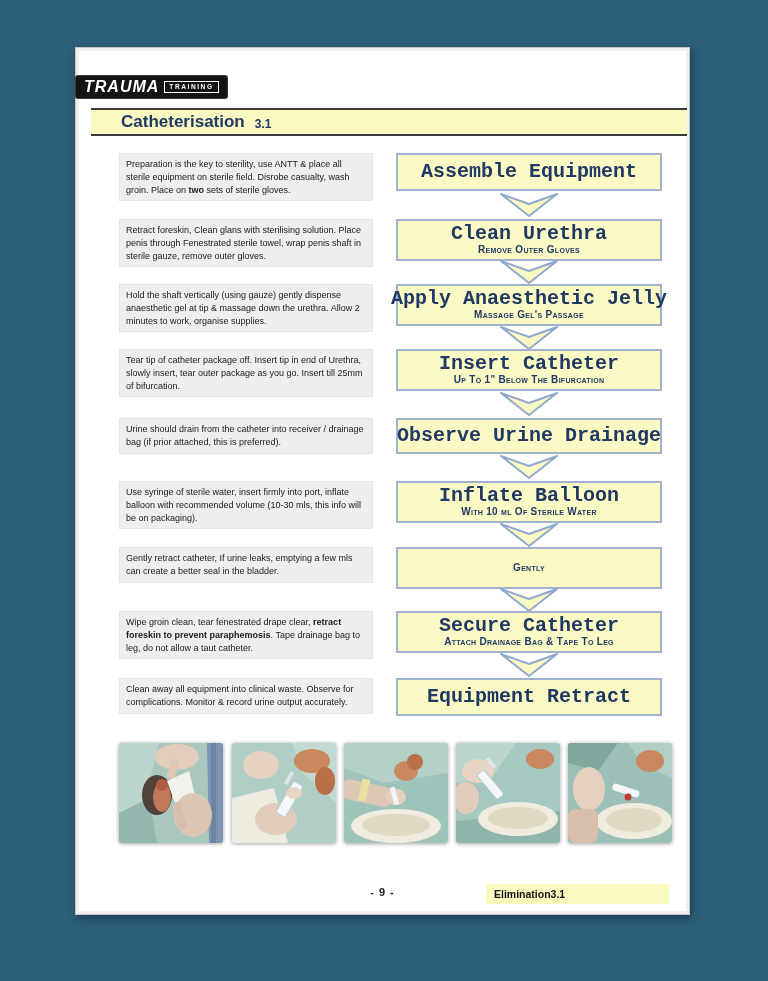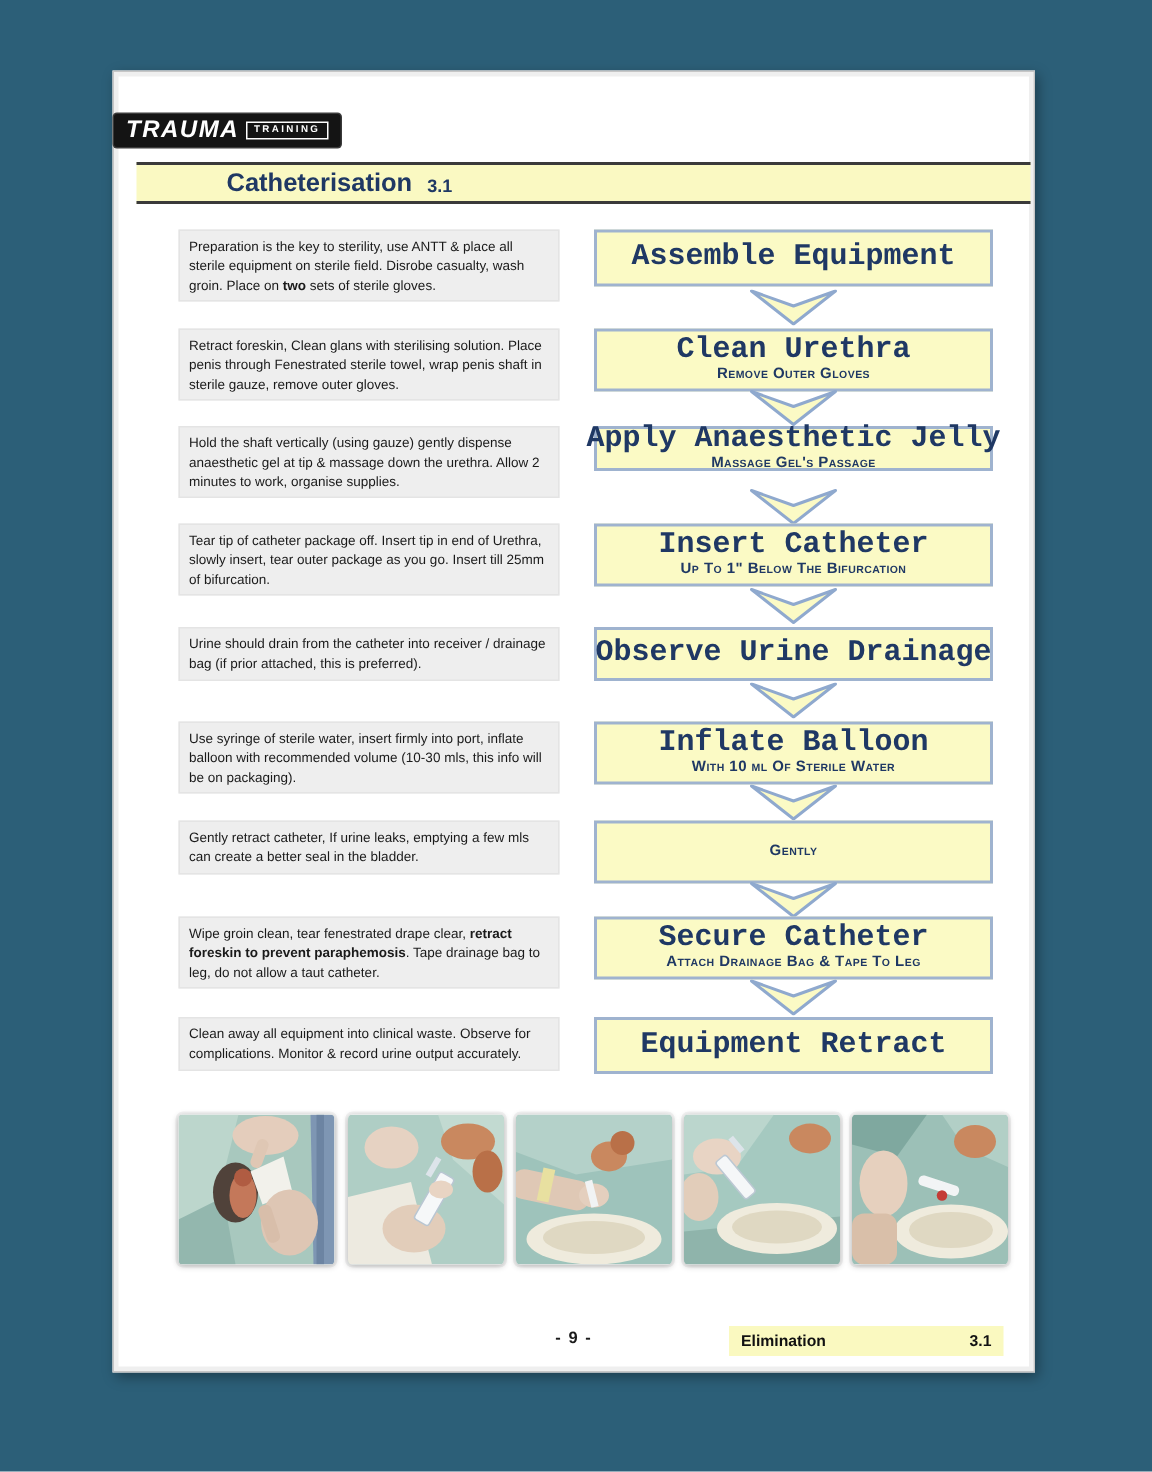--- a/index.html
+++ b/index.html
@@ -28,21 +28,21 @@
   .logo-secondary{
     color:#ffffff;font-size:6.5px;font-weight:bold;letter-spacing:1.6px;
     border:1px solid #ffffff;padding:1.5px 4px;margin-left:5px;line-height:1;
   }
   
   .title-bar{
     position:absolute;left:15px;top:60px;width:596px;height:28px;
     background:#FAF9C2;
     border-top:2px solid #3a3a3a;border-bottom:2px solid #3a3a3a;
     box-sizing:border-box;
-    display:flex;align-items:center;padding-left:60px;
+    display:flex;align-items:center;padding-left:30px;
   }
   .title-text{color:#1F3864;font-size:17px;font-weight:bold;}
   .title-num{color:#1F3864;font-size:12px;font-weight:bold;margin-left:10px;margin-top:3px;}
   
   .row{position:absolute;left:0;width:100%;}
   .desc{
     position:absolute;left:43px;width:254px;box-sizing:border-box;
     background:#EEEEEE;border:1px solid #E4E4E4;
     padding:4px 6px;
     font-size:9px;line-height:1.42;color:#1a1a1a;
@@ -67,21 +67,21 @@
   }
   .photo svg{display:block;}
   
   .page-num{
     position:absolute;left:0;top:838px;width:100%;text-align:center;
     font-size:11px;font-weight:bold;color:#1a1a1a;letter-spacing:1px;
   }
   .footer-bar{
     position:absolute;left:410px;top:836px;width:183px;height:20px;box-sizing:border-box;
     background:#FAF9C0;
-    display:flex;align-items:center;justify-content:space-between;
+    display:flex;align-items:center;
     padding:0 8px;
   }
   .footer-bar span{font-size:10.5px;font-weight:bold;color:#111;}
 </style>
 </head>
 <body>
 
 <div class="page">
 
   <div class="logo-wrap">
@@ -113,21 +113,21 @@
       <div class="flow-title">Clean Urethra</div>
       <div class="flow-sub">Remove Outer Gloves</div>
     </div>
   </div>
   <svg class="arrow" style="top:212px" viewBox="0 0 58 24">
       <polygon points="1,1 29,11 57,1 29,23" fill="#FBFAC5" stroke="#8FA9CE" stroke-width="2" stroke-linejoin="round"></polygon>
     </svg>
 
   <div class="row" style="top:236px">
     <div class="desc"><span>Hold the shaft vertically (using gauze) gently dispense anaesthetic gel at tip &amp; massage down the urethra. Allow 2 minutes to work, organise supplies.</span><b></b><span></span></div>
-    <div class="flow-box" style="height:30px">
+    <div class="flow-box" style="height:42px">
       <div class="flow-title">Apply Anaesthetic Jelly</div>
       <div class="flow-sub">Massage Gel's Passage</div>
     </div>
   </div>
   <svg class="arrow" style="top:278px" viewBox="0 0 58 24">
       <polygon points="1,1 29,11 57,1 29,23" fill="#FBFAC5" stroke="#8FA9CE" stroke-width="2" stroke-linejoin="round"></polygon>
     </svg>
 
   <div class="row" style="top:301px">
     <div class="desc"><span>Tear tip of catheter package off. Insert tip in end of Urethra, slowly insert, tear outer package as you go. Insert till 25mm of bifurcation.</span><b></b><span></span></div>

